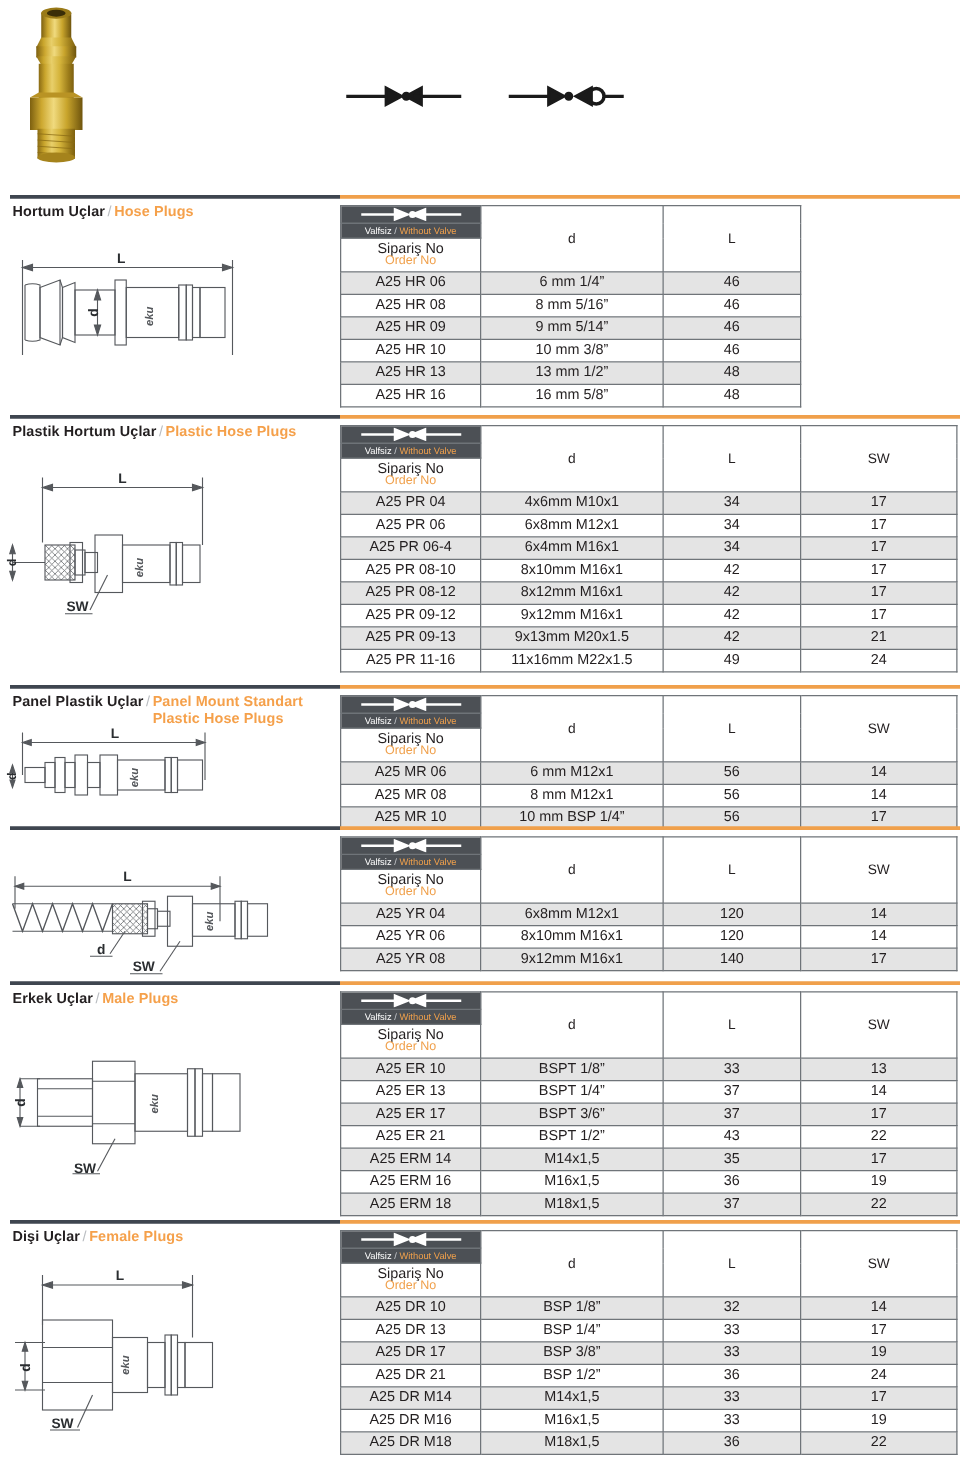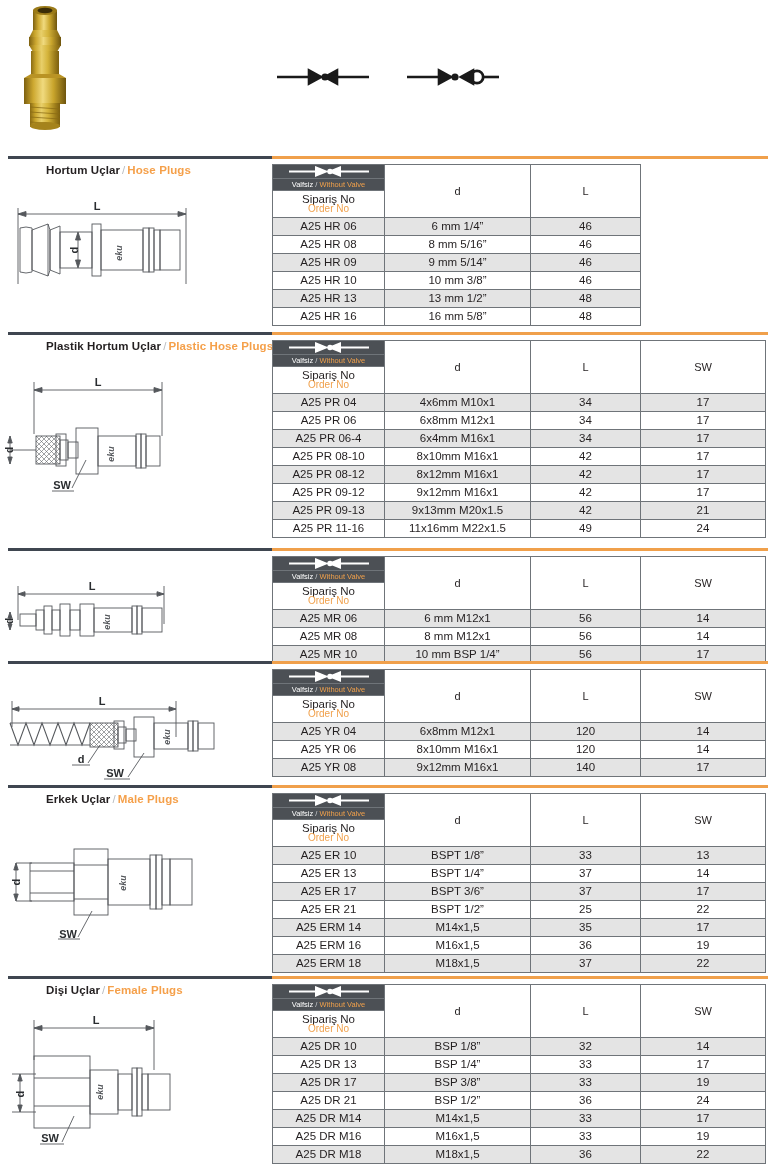--- a/index.html
+++ b/index.html
@@ -18,21 +18,21 @@
   .sym-a{left:0;}
   .sym-b{left:130px;}
 
   
   .section{position:absolute;left:0;width:768px;}
   .rule{position:absolute;left:8px;top:0;height:3px;width:760px;}
   .rule .rule-dark{position:absolute;left:0;top:0;width:264px;height:3px;background:#3f4650;}
   .rule .rule-orange{position:absolute;left:264px;top:0;width:496px;height:3px;background:#f0a04b;}
 
   .sec-title{position:absolute;left:10px;top:8px;font-size:11.5px;font-weight:bold;
-    letter-spacing:.1px;line-height:12.5px;white-space:nowrap;margin-left:36px;}
+    letter-spacing:.1px;line-height:12.5px;white-space:nowrap;}
   .sec-title .tr{color:#231f20;}
   .sec-title .sl{color:#b9bcc0;font-weight:normal;padding:0 2px;}
   .sec-title .en{color:#f5a04a;font-weight:bold;}
   .sec-title.two-line{line-height:12.5px;}
   .sec-title.two-line .en{display:inline-block;vertical-align:top;}
 
   .drawing{position:absolute;left:4px;}
 
   
   .tbl{position:absolute;top:8px;border-collapse:collapse;table-layout:fixed;
@@ -367,20 +367,23 @@
           </tr>
       </tbody>
     </table>
   </div>
 
   <div class="section" style="top:548px;height:115px;">
     <div class="rule">
       <div class="rule-dark"></div>
         <div class="rule-orange"></div>
     </div>
+    <div class="sec-title two-line">
+      <span class="tr">Panel Plastik Uçlar</span><span class="sl">/</span><span class="en"><span>Panel Mount Standart</span><br><span>Plastic Hose Plugs</span></span>
+    </div>
 
     <svg class="drawing" style="top:32px;" width="240" height="80" viewBox="0 0 240 80">
       <g stroke="#55585c" stroke-width="0.9" fill="none">
         <line x1="14" y1="6" x2="14" y2="40"></line>
         <line x1="160" y1="6" x2="160" y2="44"></line>
         <line x1="14" y1="14" x2="160" y2="14"></line>
         <polygon points="14,14 21,11.7 21,16.3" fill="#55585c"></polygon>
         <polygon points="160,14 153,11.7 153,16.3" fill="#55585c"></polygon>
         <rect x="16" y="34" width="16" height="12"></rect>
         <rect x="32" y="30" width="8" height="20"></rect>
@@ -654,21 +657,21 @@
           </tr>
         <tr class="alt">
             <td>A25 ER 17</td>
             <td>BSPT 3/6”</td>
             <td>37</td>
             <td>17</td>
           </tr>
         <tr>
             <td>A25 ER 21</td>
             <td>BSPT 1/2”</td>
-            <td>25</td>
+            <td>43</td>
             <td>22</td>
           </tr>
         <tr class="alt">
             <td>A25 ERM 14</td>
             <td>M14x1,5</td>
             <td>35</td>
             <td>17</td>
           </tr>
         <tr>
             <td>A25 ERM 16</td>

